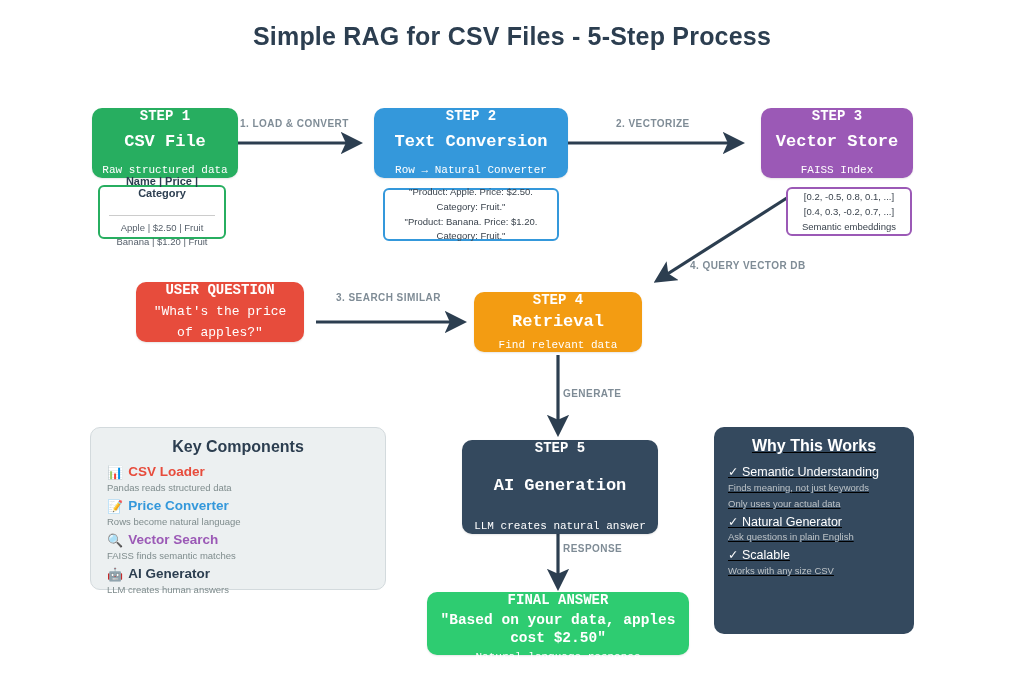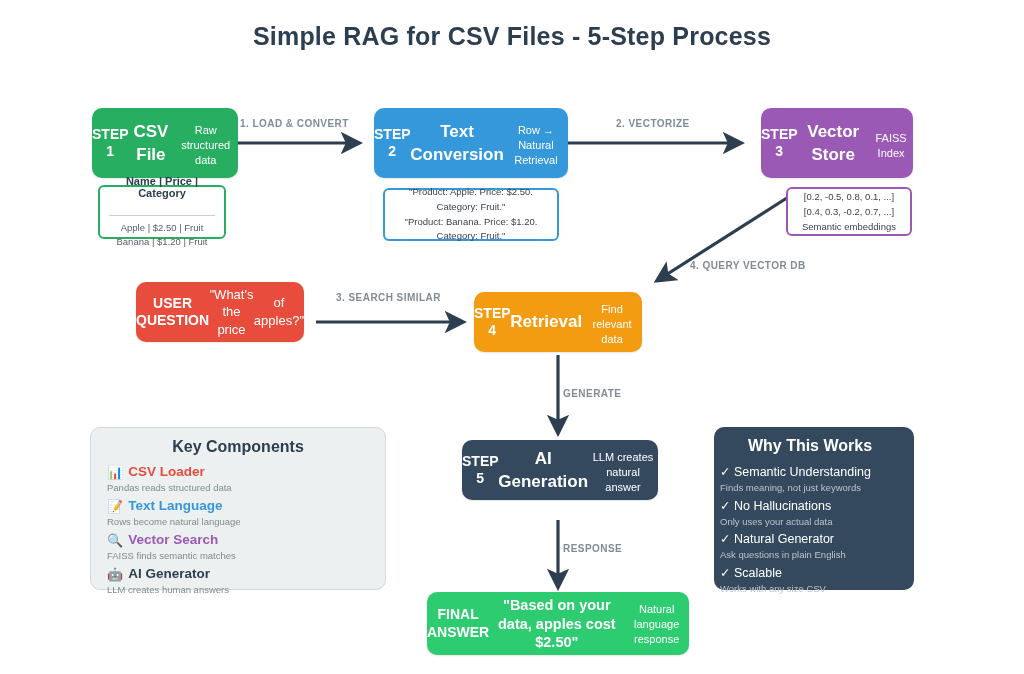--- a/index.html
+++ b/index.html
@@ -30,26 +30,27 @@
     font-size: 25px;
     font-weight: bold;
     color: #2c3e50;
     letter-spacing: 0.2px;
   }
 
   
   .stepbox {
     border-radius: 10px;
     display: flex;
-    flex-direction: row;
+    flex-direction: column;
     align-items: center;
     justify-content: space-between;
     color: #ffffff;
     text-align: center;
     box-shadow: 0 1px 2px rgba(0,0,0,0.10);
+    font-family: Liberation Mono, monospace;
   }
   .stepbox .kicker {
     font-size: 14px;
     font-weight: bold;
     line-height: 1.25;
   }
   .stepbox .headline {
     font-size: 17px;
     font-weight: bold;
     line-height: 1.3;
@@ -195,21 +196,21 @@
     <div class="dhead">Name | Price | Category</div>
     <div class="drow">Apple | $2.50 | Fruit</div>
     <div class="drow">Banana | $1.20 | Fruit</div>
   </div>
 
   <div class="abs arrowlabel" style="left:240px;top:118px;">1. LOAD &amp; CONVERT</div>
 
   <div class="abs stepbox" style="left:374px;top:108px;width:194px;height:70px;background:#3498db;">
     <div class="kicker">STEP 2</div>
     <div class="headline">Text Conversion</div>
-    <div class="sub">Row → Natural Retrieval</div>
+    <div class="sub">Row → Natural Converter</div>
   </div>
 
   <div class="abs databox" style="left:383px;top:188px;width:176px;height:53px;border-color:#3498db;">
     <div class="dline">"Product: Apple. Price: $2.50.</div>
     <div class="dline">Category: Fruit."</div>
     <div class="dline">"Product: Banana. Price: $1.20.</div>
     <div class="dline">Category: Fruit."</div>
   </div>
 
   <div class="abs arrowlabel" style="left:616px;top:118px;">2. VECTORIZE</div>
@@ -237,21 +238,21 @@
   <div class="abs arrowlabel" style="left:336px;top:292px;">3. SEARCH SIMILAR</div>
 
   <div class="abs stepbox" style="left:474px;top:292px;width:168px;height:60px;background:#f39c12;">
     <div class="kicker">STEP 4</div>
     <div class="headline">Retrieval</div>
     <div class="sub">Find relevant data</div>
   </div>
 
   <div class="abs arrowlabel" style="left:563px;top:388px;">GENERATE</div>
 
-  <div class="abs stepbox" style="left:462px;top:440px;width:196px;height:60px;background:#34495e;">
+  <div class="abs stepbox" style="left:462px;top:440px;width:196px;height:94px;background:#34495e;">
     <div class="kicker">STEP 5</div>
     <div class="headline">AI Generation</div>
     <div class="sub">LLM creates natural answer</div>
   </div>
 
   <div class="abs arrowlabel" style="left:563px;top:543px;">RESPONSE</div>
 
   <div class="abs stepbox" style="left:427px;top:592px;width:262px;height:63px;background:#2ecc71;">
     <div class="kicker">FINAL ANSWER</div>
     <div class="headline" style="font-size:14.5px;">"Based on your data, apples cost $2.50"</div>
@@ -265,21 +266,21 @@
       <div class="kc-head" style="color:#e74c3c;">
         <span class="kc-ico">📊</span>
         <span>CSV Loader</span>
       </div>
       <div class="kc-desc">Pandas reads structured data</div>
     </div>
 
     <div class="kc-item">
       <div class="kc-head" style="color:#3498db;">
         <span class="kc-ico">📝</span>
-        <span>Text Language</span>
+        <span>Price Converter</span>
       </div>
       <div class="kc-desc">Rows become natural language</div>
     </div>
 
     <div class="kc-item">
       <div class="kc-head" style="color:#9b59b6;">
         <span class="kc-ico">🔍</span>
         <span>Vector Search</span>
       </div>
       <div class="kc-desc">FAISS finds semantic matches</div>
@@ -287,29 +288,28 @@
 
     <div class="kc-item">
       <div class="kc-head" style="color:#2c3e50;">
         <span class="kc-ico">🤖</span>
         <span>AI Generator</span>
       </div>
       <div class="kc-desc">LLM creates human answers</div>
     </div>
   </div>
 
-  <div class="abs panel panel-dark" style="left:714px;top:427px;width:200px;height:163px;padding:10px 14px 0 6px;">
+  <div class="abs panel panel-dark" style="left:714px;top:427px;width:200px;height:207px;padding:10px 14px 0 14px;text-decoration:underline;">
     <div class="panel-title">Why This Works</div>
 
     <div class="wtw-item" style="margin-top:9px;">
       <div class="wtw-head">✓ Semantic Understanding</div>
       <div class="wtw-desc">Finds meaning, not just keywords</div>
     </div>
     <div class="wtw-item">
-      <div class="wtw-head">✓ No Hallucinations</div>
       <div class="wtw-desc">Only uses your actual data</div>
     </div>
     <div class="wtw-item">
       <div class="wtw-head">✓ Natural Generator</div>
       <div class="wtw-desc">Ask questions in plain English</div>
     </div>
     <div class="wtw-item">
       <div class="wtw-head">✓ Scalable</div>
       <div class="wtw-desc">Works with any size CSV</div>
     </div>

